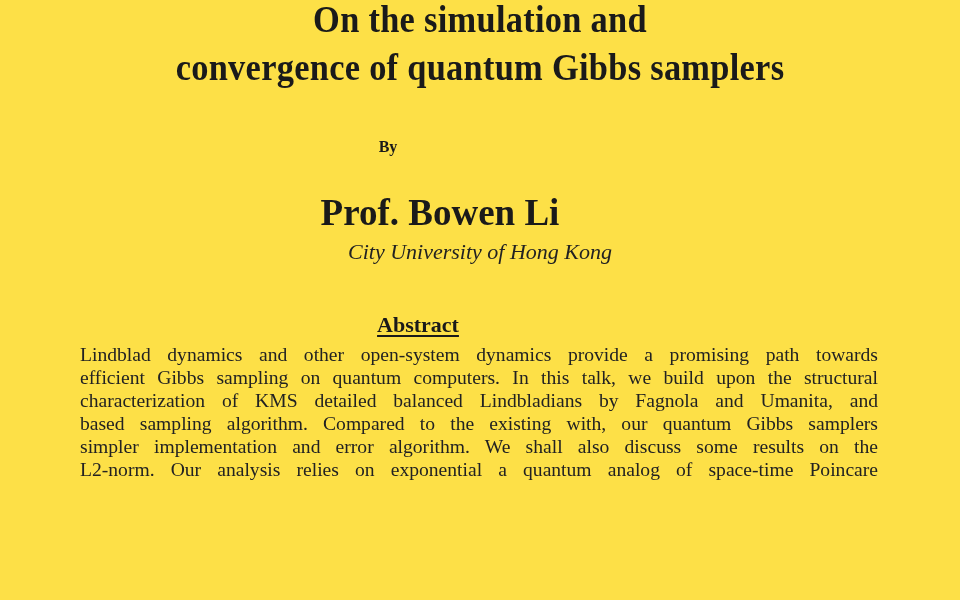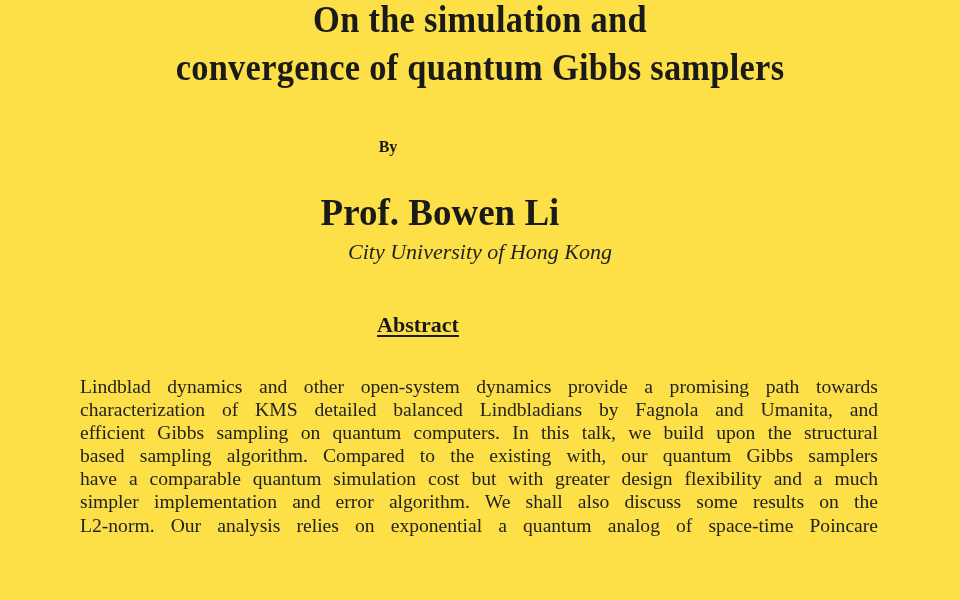--- a/index.html
+++ b/index.html
@@ -81,21 +81,20 @@
       text-underline-offset: 3px;
     }
     .abstract-body {
       position: absolute;
       left: 80px;
       width: 798px;
       top: 343px;
       font-size: 19.6px;
       line-height: 23.1px;
       color: #222;
-      margin-top: 32px;
     }
     .abstract-body .line {
       display: block;
       text-align: justify;
       text-align-last: justify;
       white-space: nowrap;
       height: 23.1px;
     }
     .abstract-body .line span {
       white-space: normal;
@@ -116,21 +115,20 @@
   <div class="speaker">Prof. Bowen Li</div>
 
   <div class="affiliation">City University of Hong Kong</div>
 
   <div class="abstract-heading">
     <span>Abstract</span>
   </div>
 
   <div class="abstract-body">
     <div class="line"><span>Lindblad dynamics and other open-system dynamics provide a promising path towards</span></div>
+    <div class="line"><span>efficient Gibbs sampling on quantum computers. In this talk, we build upon the structural</span></div>
     <div class="line"><span>characterization of KMS detailed balanced Lindbladians by Fagnola and Umanita, and</span></div>
-    <div class="line"><span>efficient Gibbs sampling on quantum computers. In this talk, we build upon the structural</span></div>
     <div class="line"><span>based sampling algorithm. Compared to the existing with, our quantum Gibbs samplers</span></div>
-    <div class="line"><span>have a comparable quantum simulation cost but with greater design flexibility and a much</span></div>
     <div class="line"><span>simpler implementation and error algorithm. We shall also discuss some results on the</span></div>
     <div class="line"><span>L2-norm. Our analysis relies on exponential a quantum analog of space-time Poincare</span></div>
   </div>
 
 </div>
 
 </body></html>

